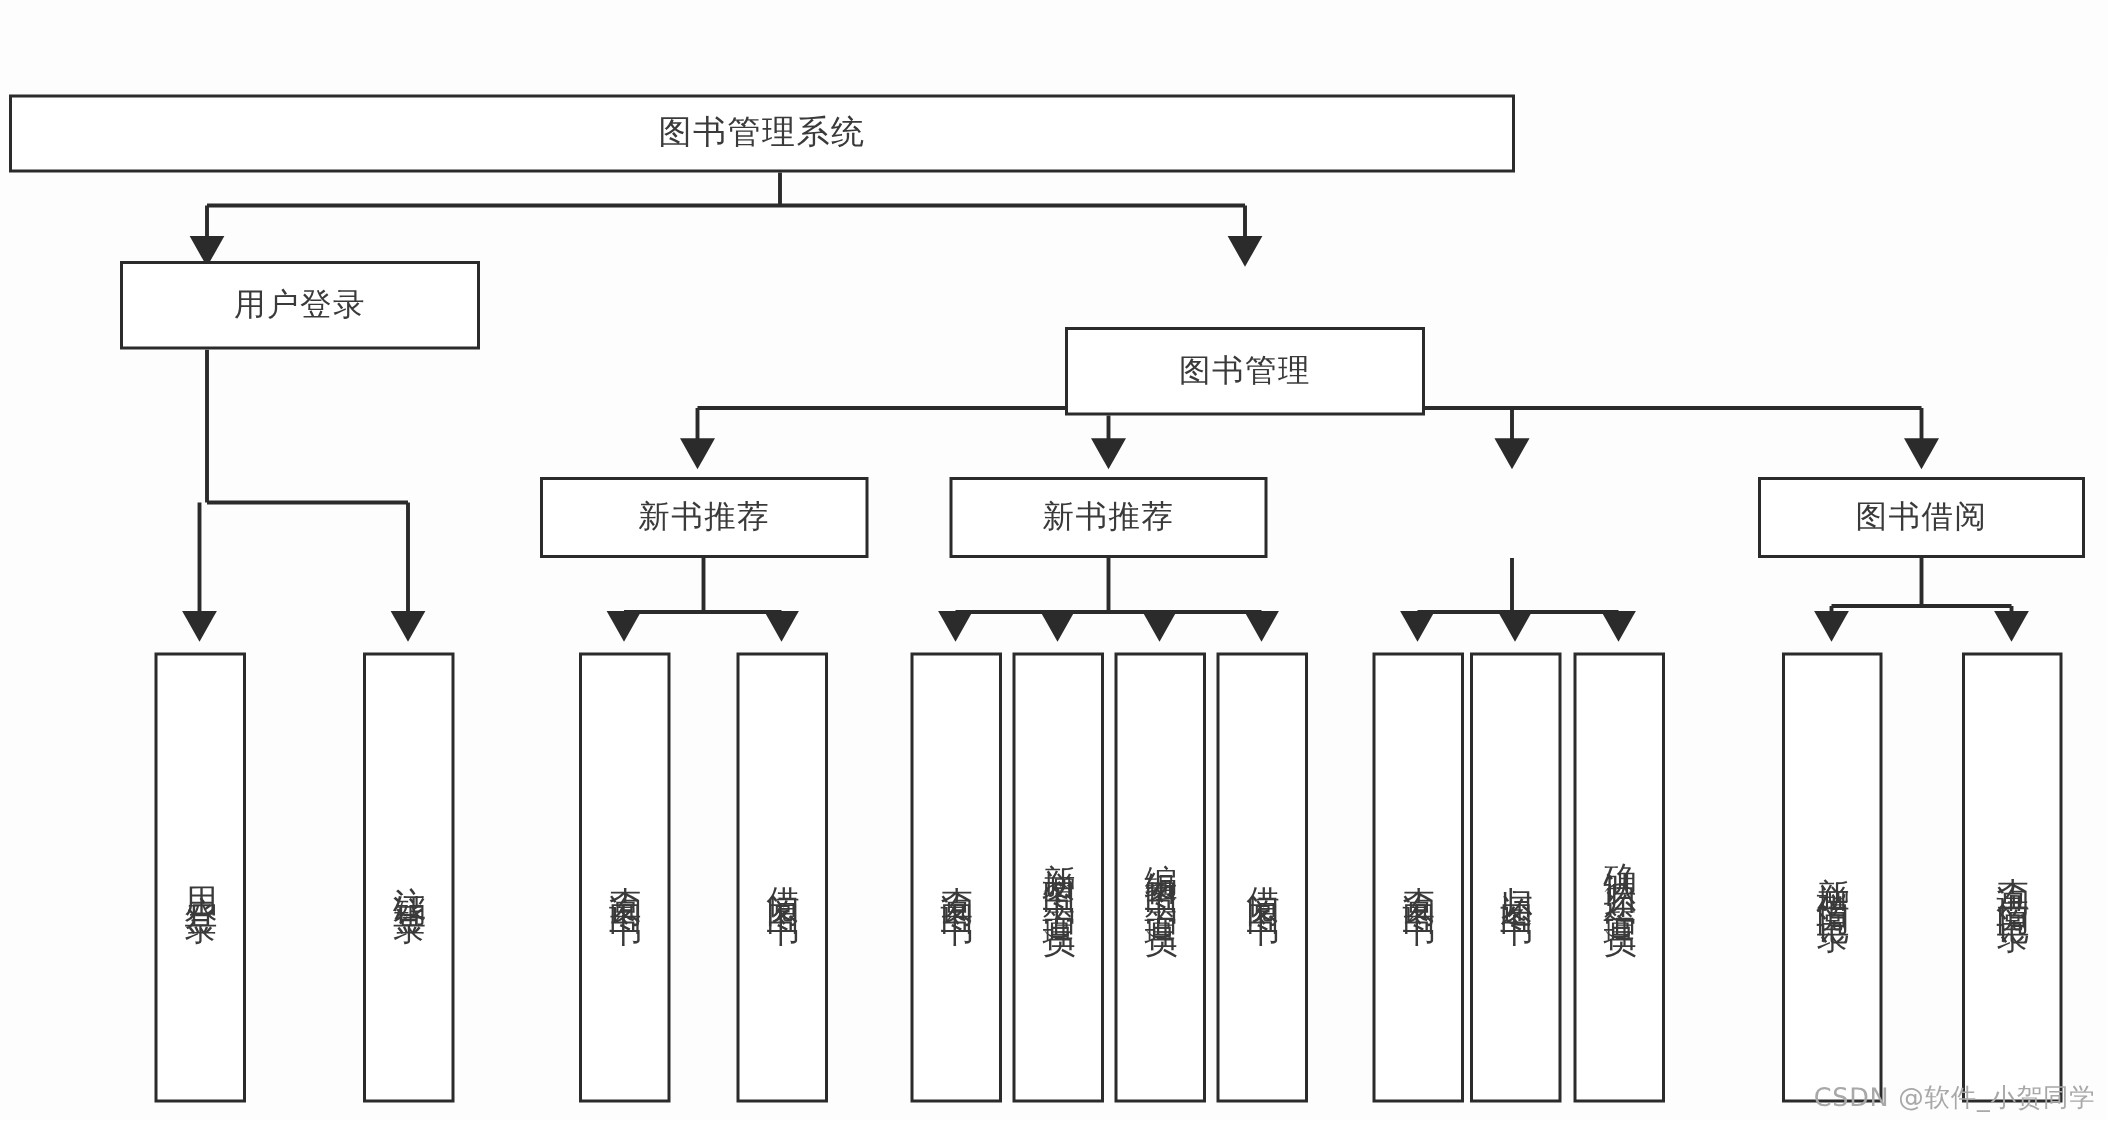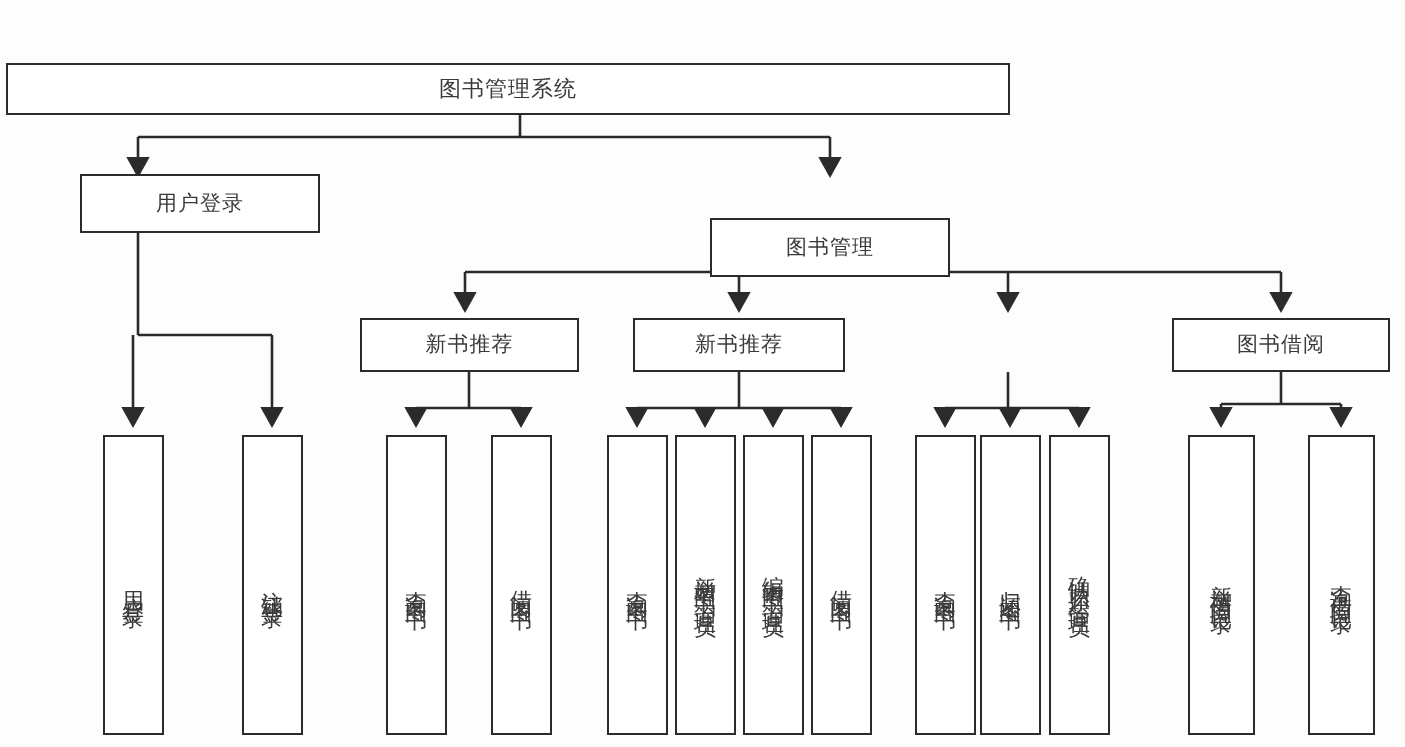--- a/index.html
+++ b/index.html
@@ -184,14 +184,15 @@
     <span class="vtext">确认归还（管理员）</span>
   </div>
 
   <div class="node leaf" style="left:1188px; top:435px; width:67px; height:300px;">
     <span class="vtext">新增借阅记录</span>
   </div>
   <div class="node leaf" style="left:1308px; top:435px; width:67px; height:300px;">
     <span class="vtext">查询借阅记录</span>
   </div>
 
+  <div id="watermark">CSDN @软件_小贺同学</div>
 
 </div>
 
 </body></html>

